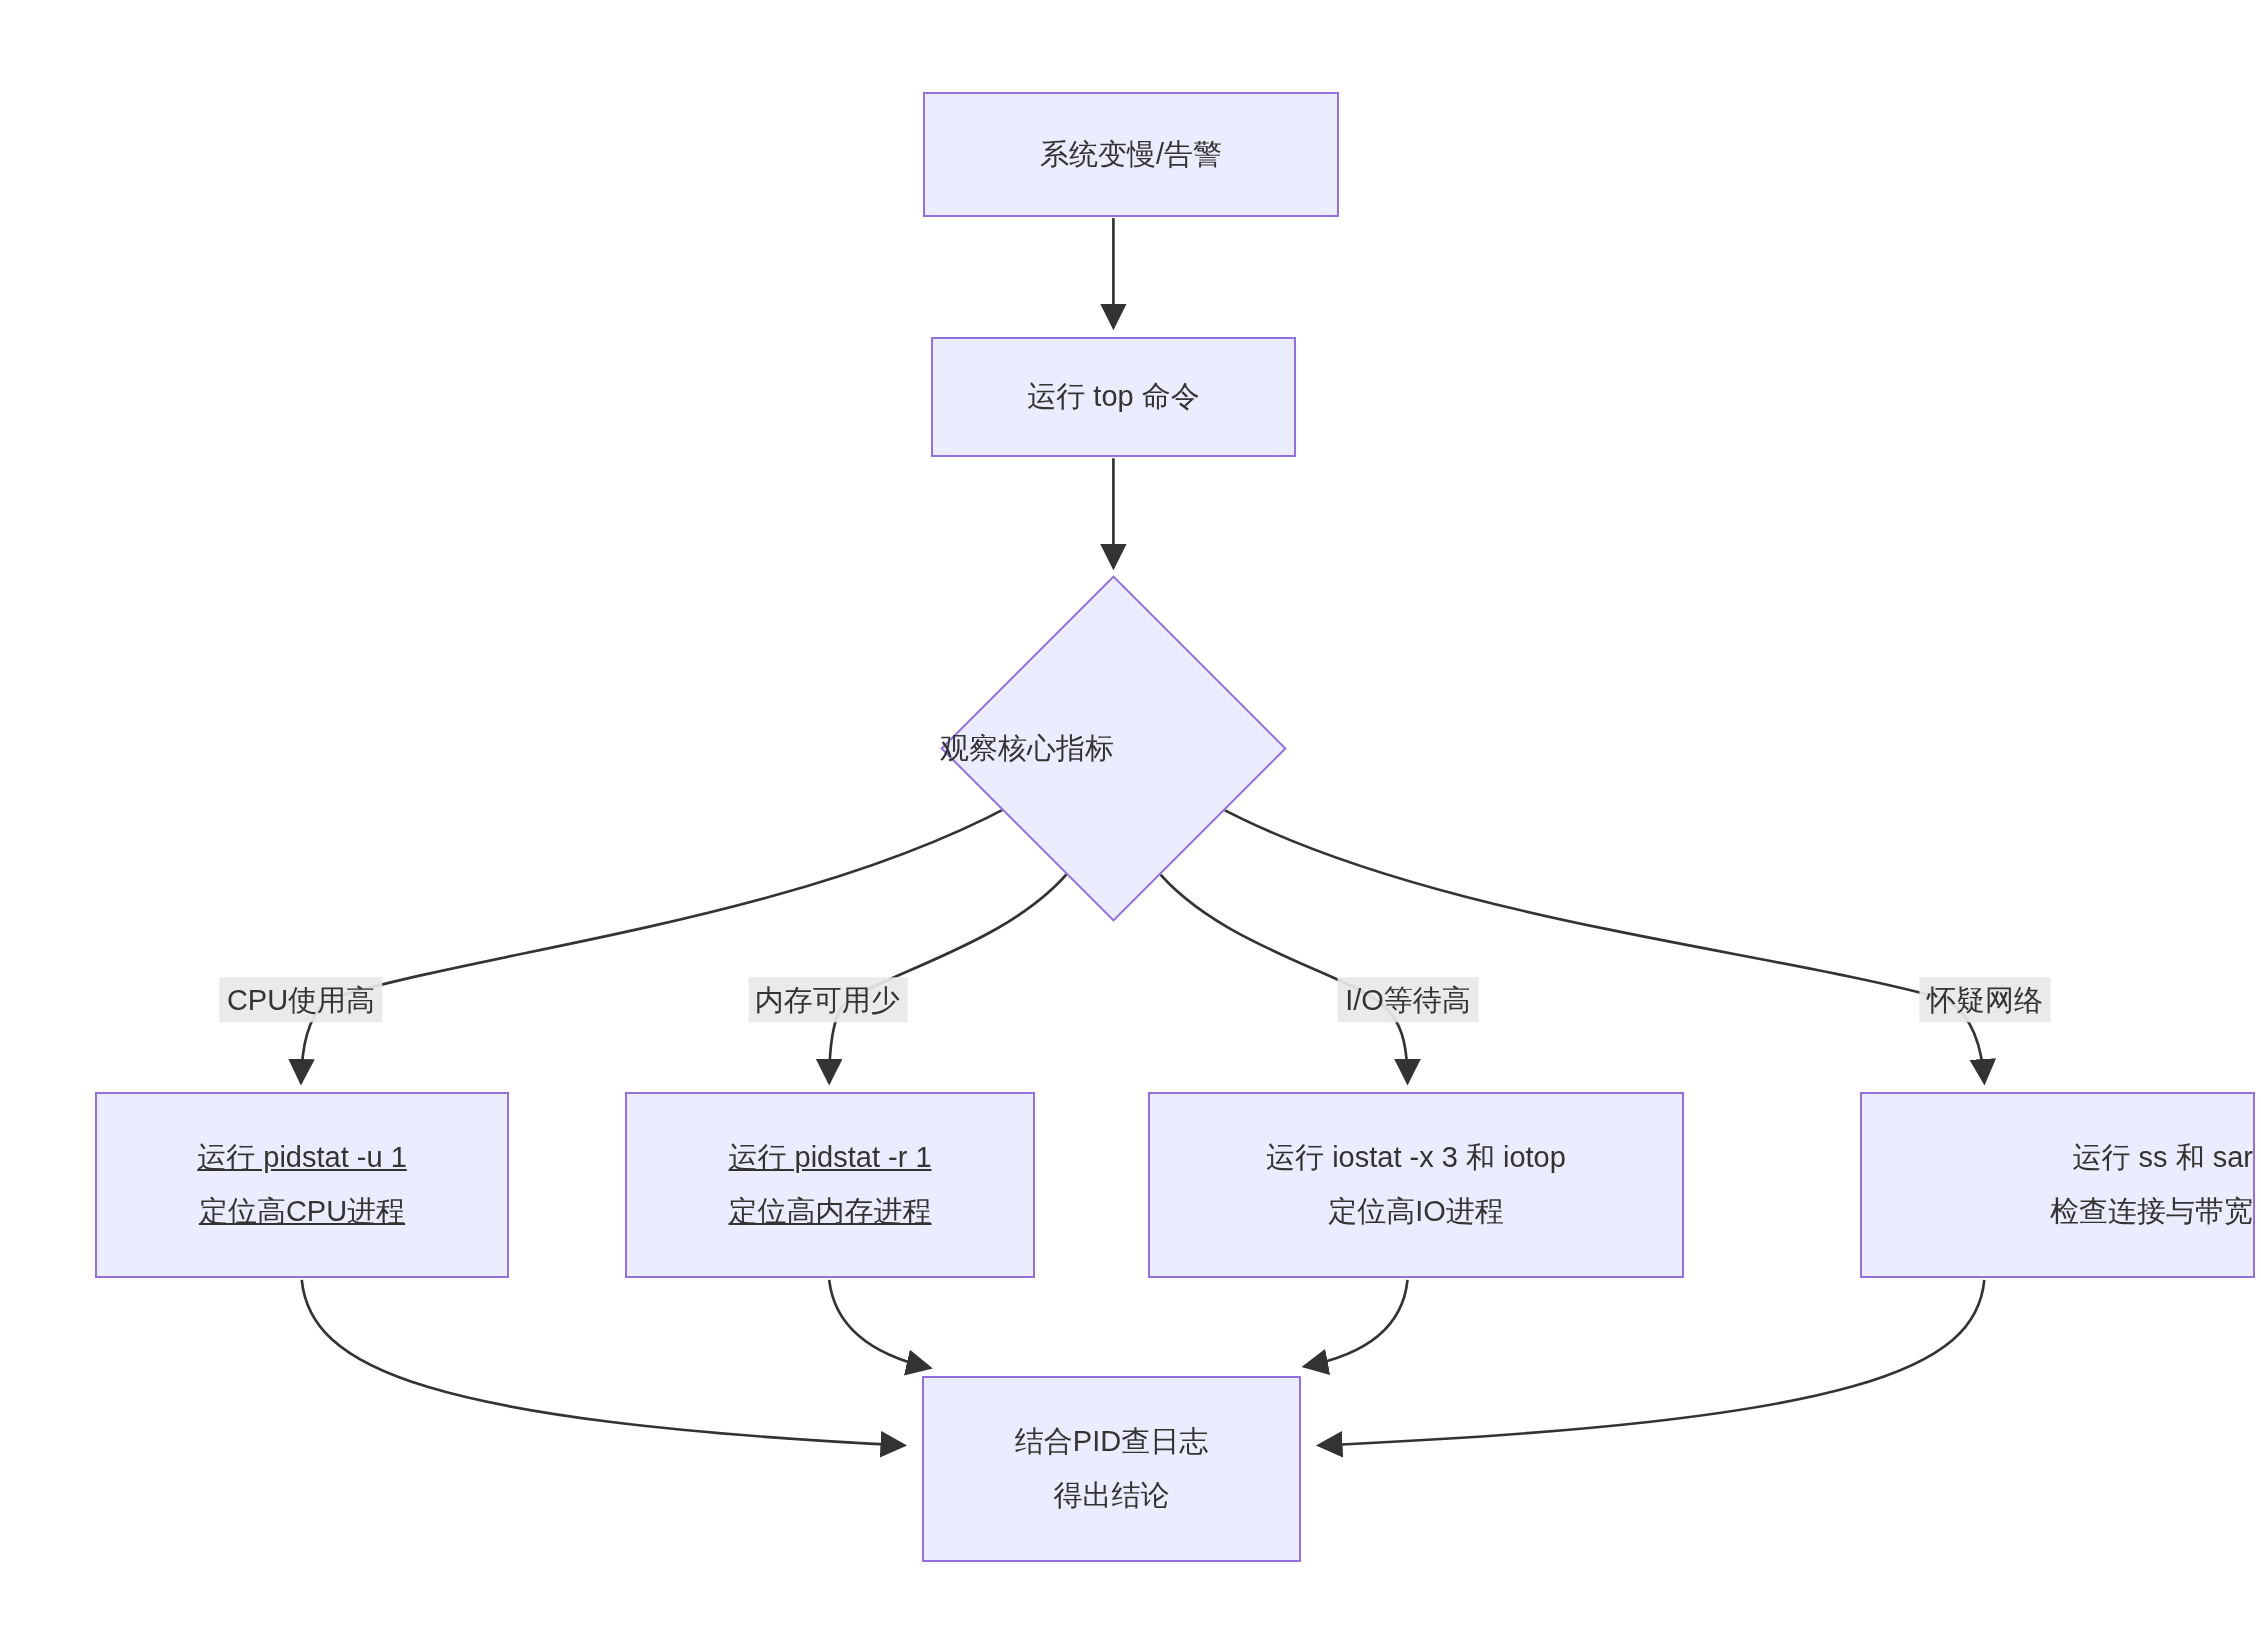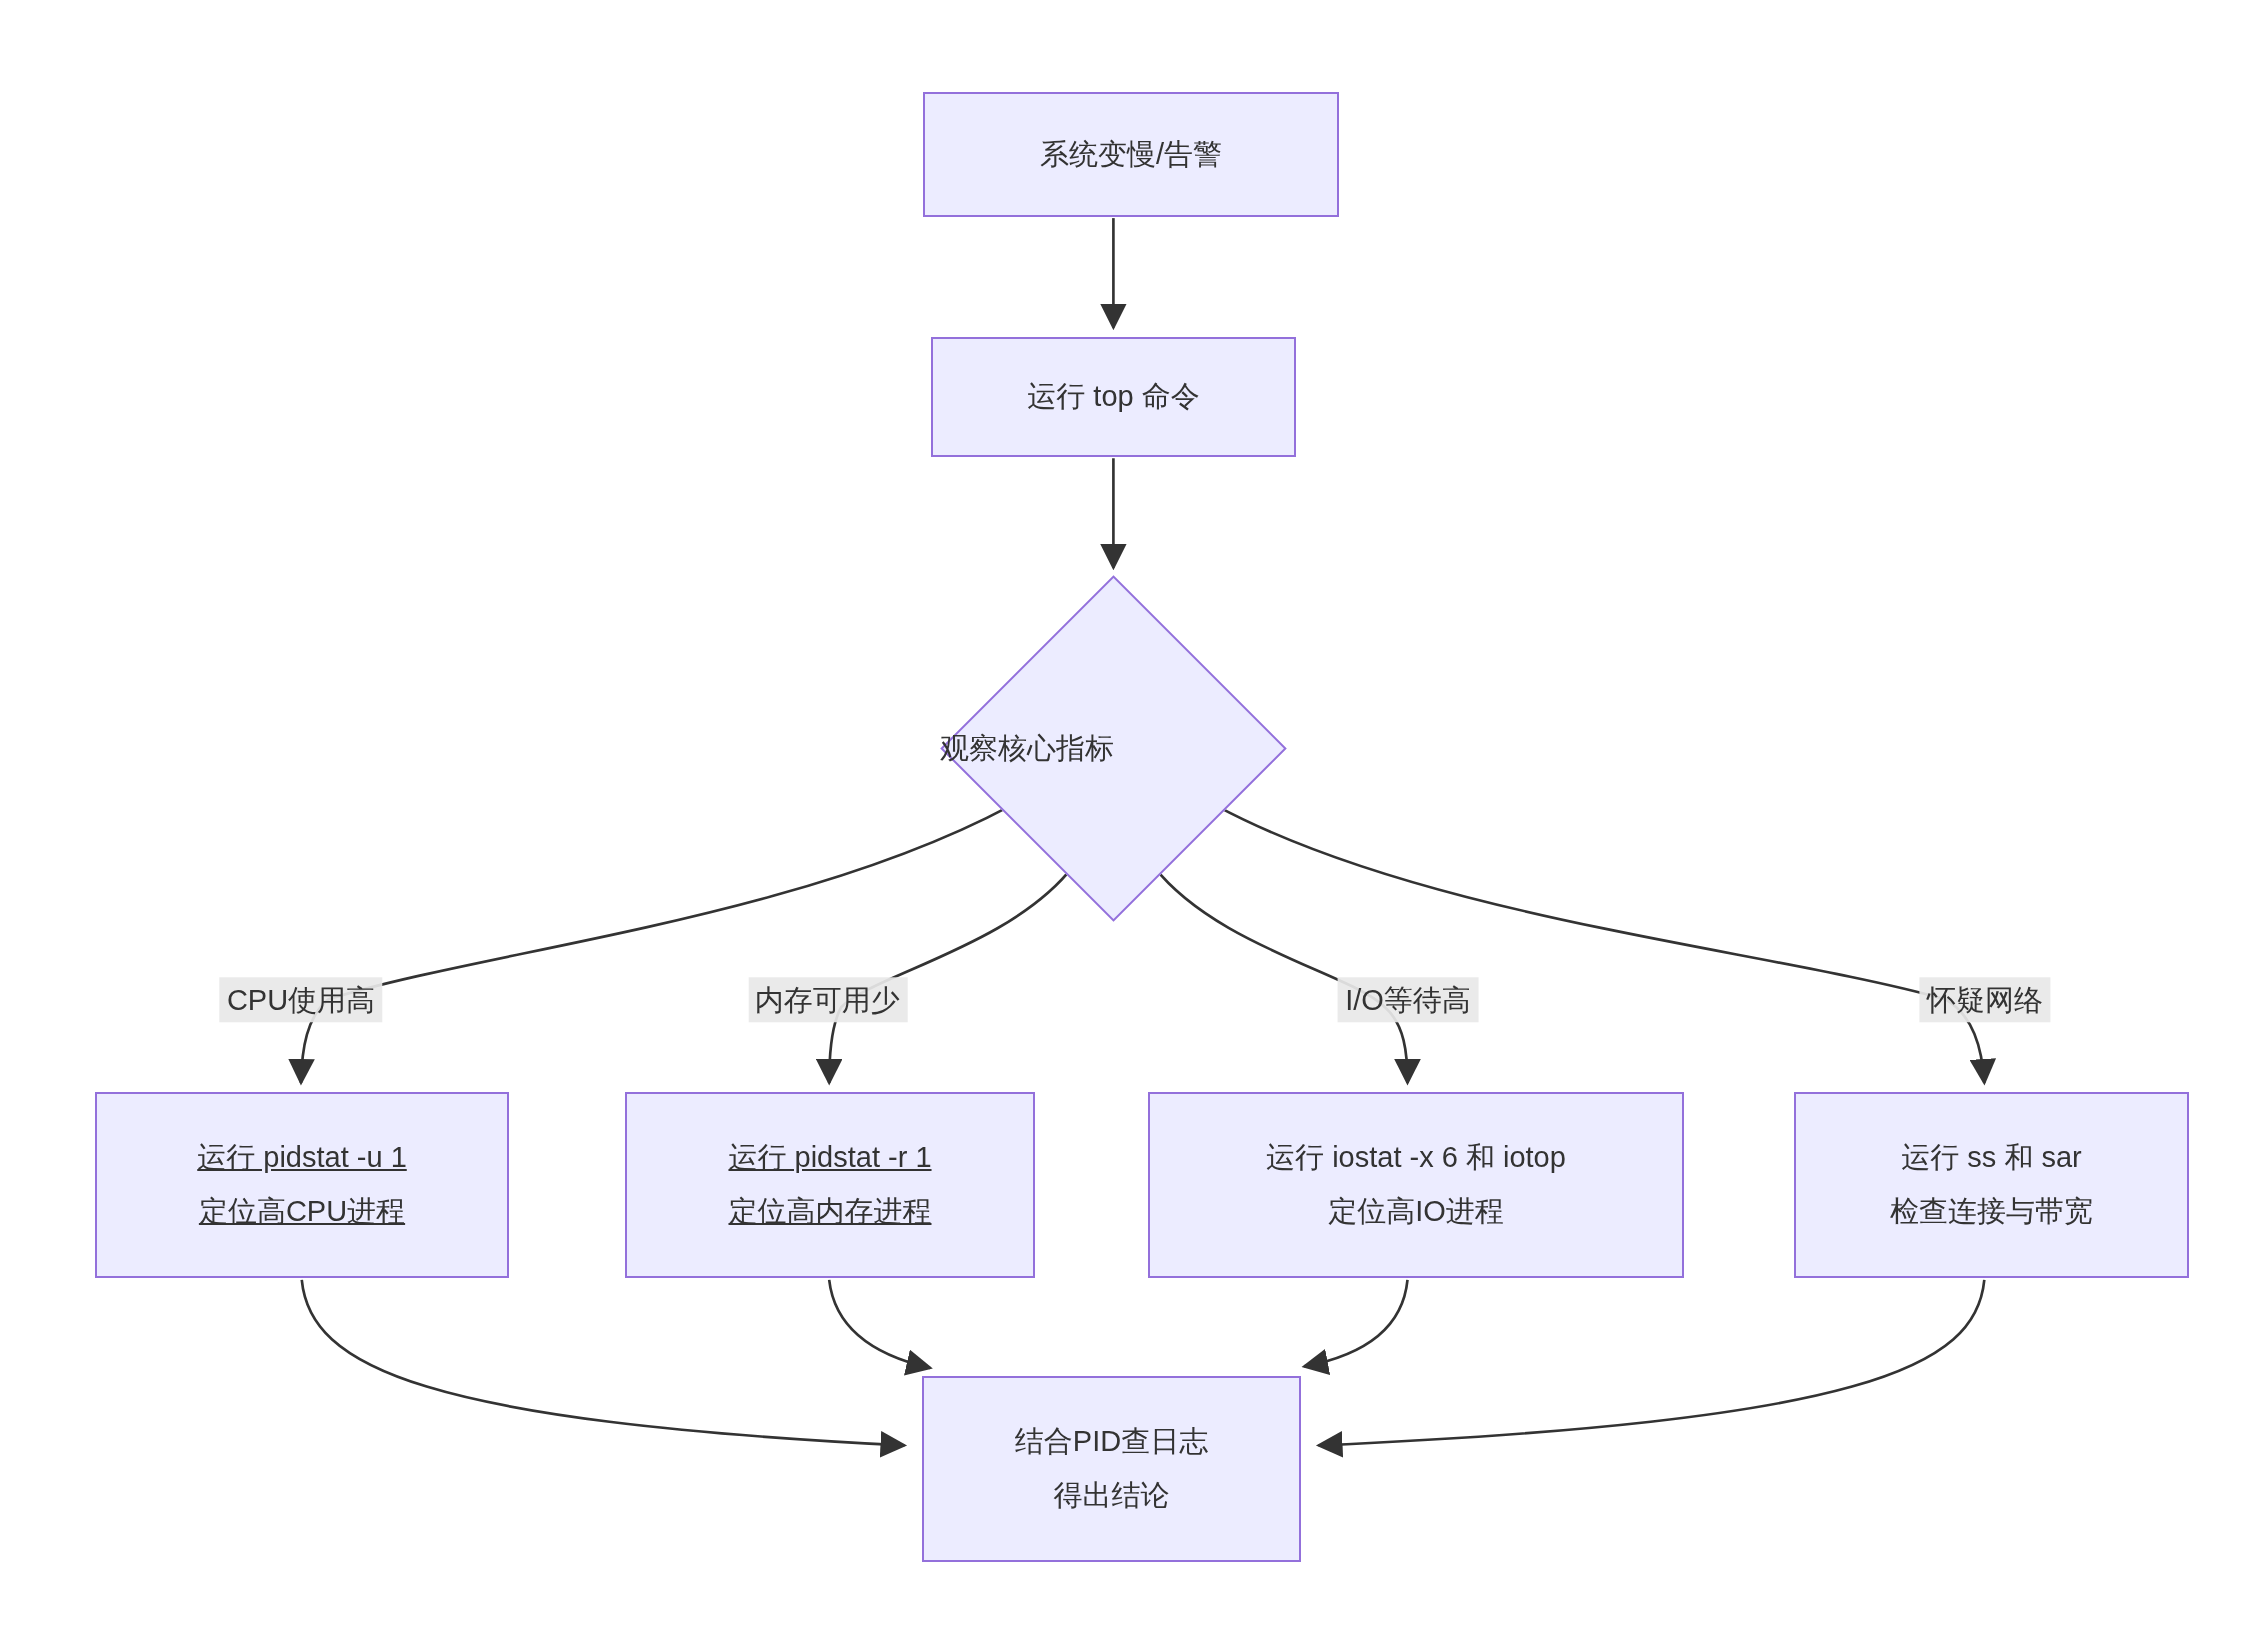--- a/index.html
+++ b/index.html
@@ -53,21 +53,21 @@
     font-size:29px;line-height:1.25;
     color:var(--text);
     white-space:nowrap;
   }
   
   .n-start{left:923px;top:92px;width:416px;height:125px;}
   .n-top{left:931px;top:337px;width:365px;height:120px;}
   .n-cpu{left:95px;top:1092px;width:414px;height:186px;text-decoration:underline;}
   .n-mem{left:625px;top:1092px;width:410px;height:186px;text-decoration:underline;}
   .n-io{left:1148px;top:1092px;width:536px;height:186px;}
-  .n-net{left:1794px;top:1092px;width:395px;height:186px;}
+  .n-net{left:1860px;top:1092px;width:395px;height:186px;align-items:flex-end;}
   .n-conclusion{left:922px;top:1376px;width:379px;height:186px;}
   .l-cpu{left:301px;top:1000px;}
   .l-mem{left:828px;top:1000px;padding-left:6px;}
   .l-io{left:1408px;top:1000px;}
   .l-net{left:1985px;top:1000px;}
 </style>
 </head>
 <body>
 
 <div class="canvas">
@@ -109,21 +109,21 @@
     <span>运行 pidstat -u 1</span>
     <span>定位高CPU进程</span>
   </div>
 
   <div class="node n-mem">
     <span>运行 pidstat -r 1</span>
     <span>定位高内存进程</span>
   </div>
 
   <div class="node n-io">
-    <span>运行 iostat -x 6 和 iotop</span>
+    <span>运行 iostat -x 3 和 iotop</span>
     <span>定位高IO进程</span>
   </div>
 
   <div class="node n-net">
     <span>运行 ss 和 sar</span>
     <span>检查连接与带宽</span>
   </div>
 
   <div class="node n-conclusion">
     <span>结合PID查日志</span>

